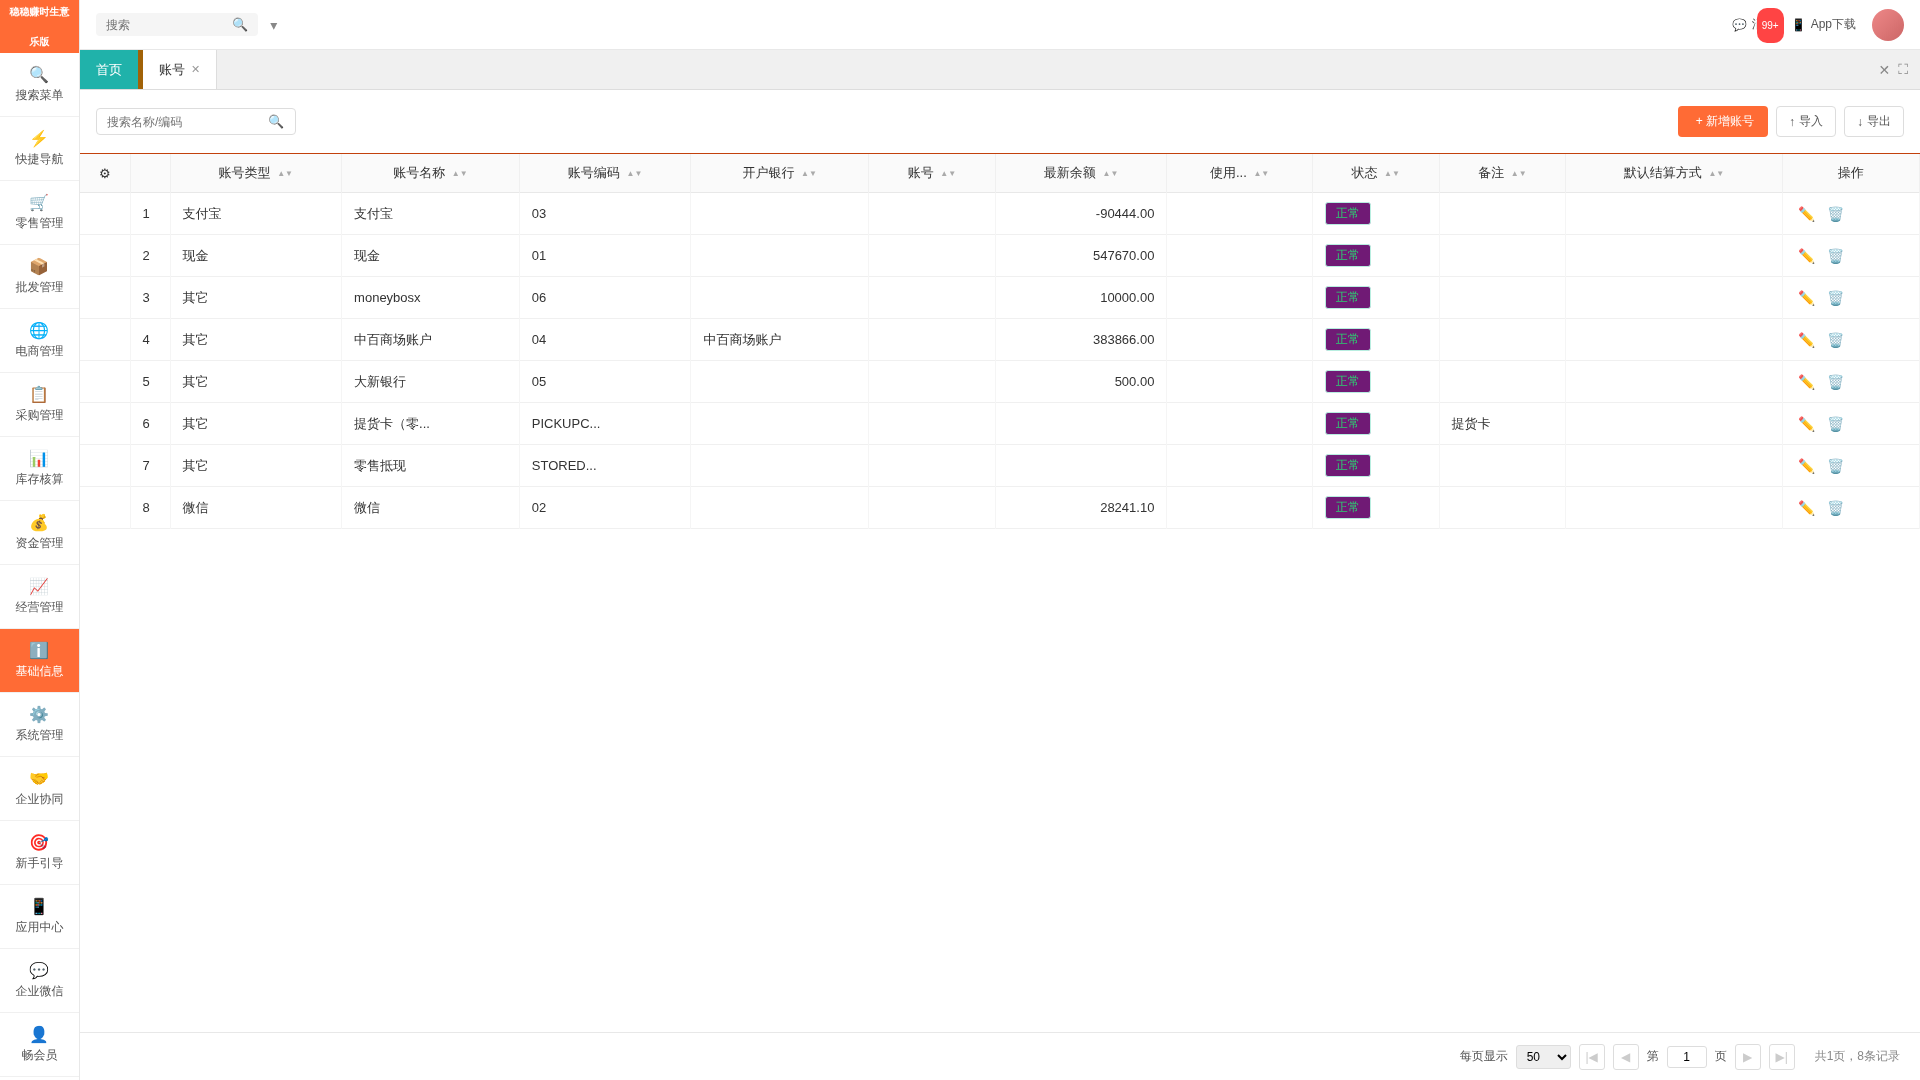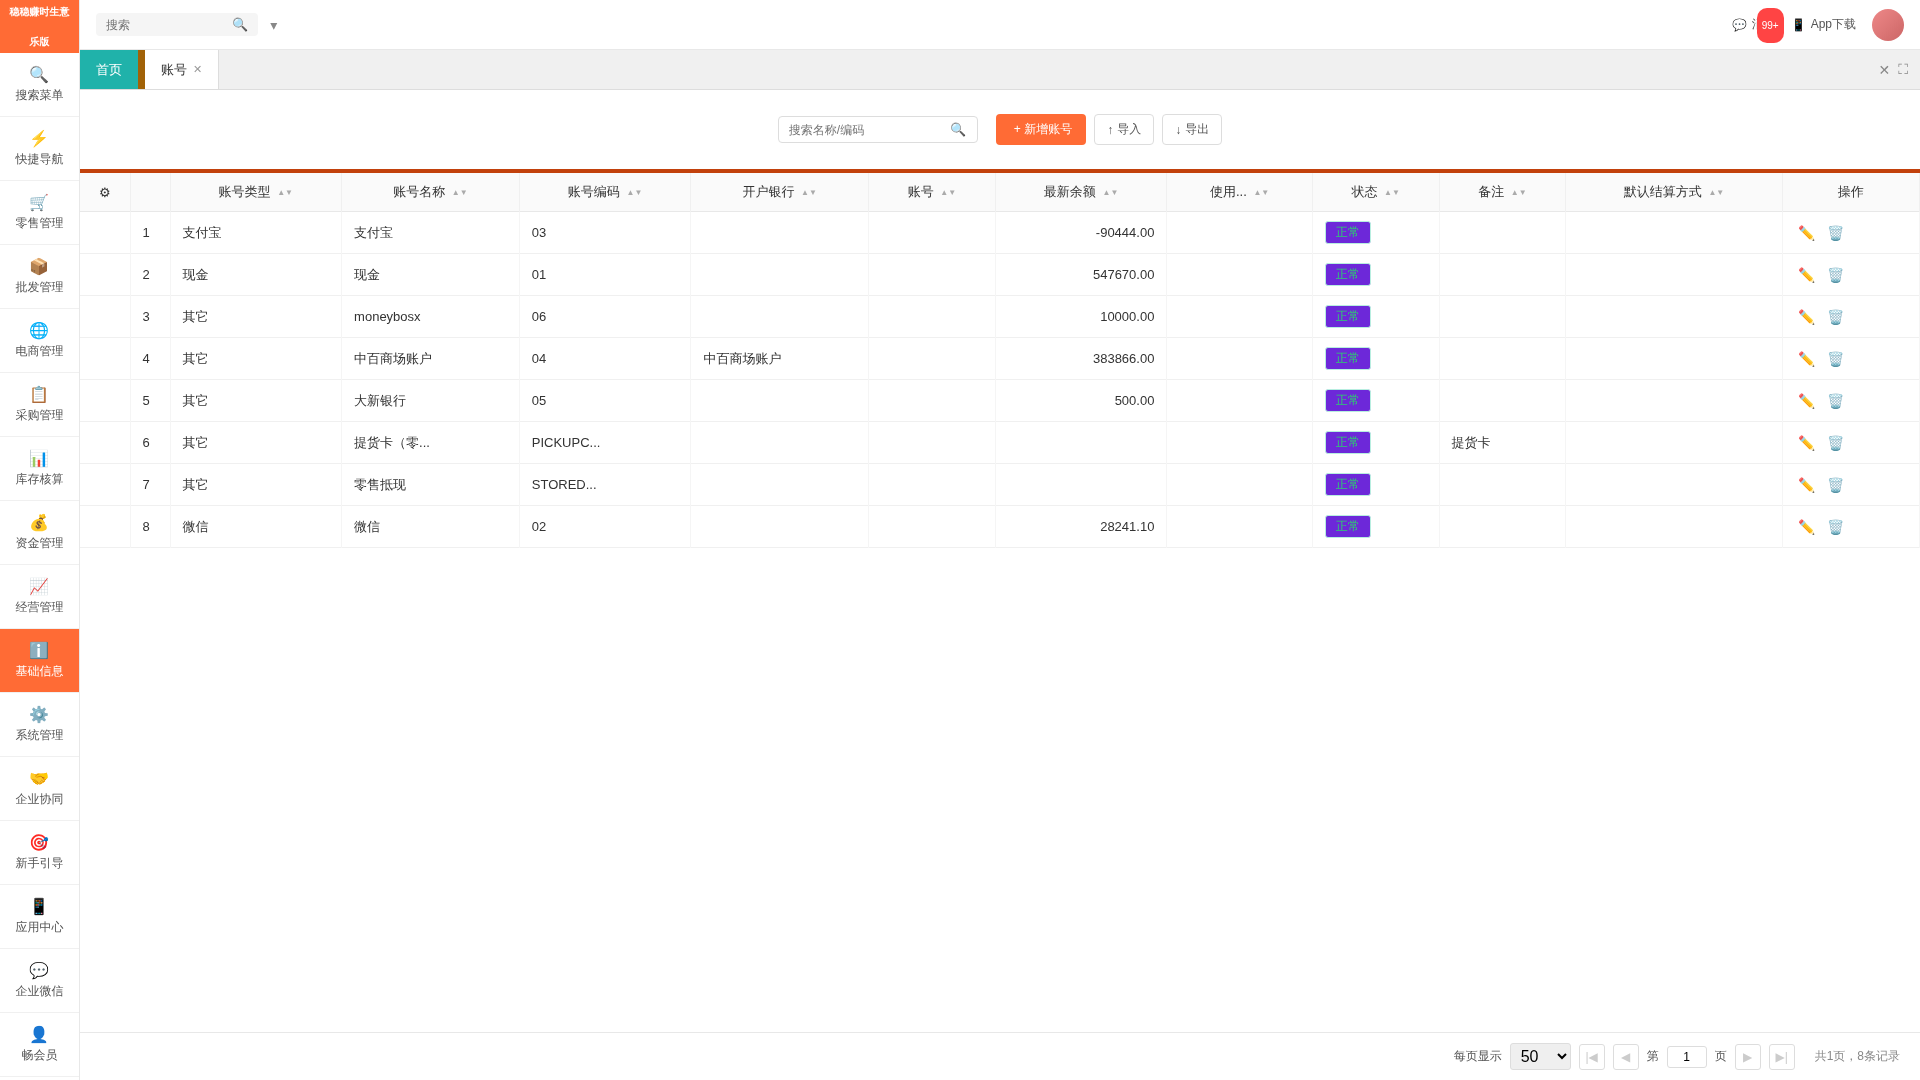--- a/index.html
+++ b/index.html
@@ -145,21 +145,21 @@
       font-size: 13px;
       border-right: 1px solid #ddd;
     }
     .tab.active {
       background: white;
       color: #333;
     }
     .tab.home {
       background: #20b2aa;
       color: white;
-      border-right: 7px solid #a16207;
+      border-right: 5px solid #a16207;
     }
     .tab-close {
       font-size: 11px;
       color: #999;
       cursor: pointer;
     }
     .tab-expand {
       margin-left: auto;
       padding: 0 12px;
       height: 100%;
@@ -177,25 +177,25 @@
     .content {
       flex: 1;
       background: white;
       display: flex;
       flex-direction: column;
       overflow: hidden;
     }
 
     
     .content-toolbar {
-      padding: 24px 16px;
-      display: flex;
-      align-items: center;
-      justify-content: center;
-      border-bottom: 4px solid #c2410c;
+      padding: 16px 16px;
+      display: flex;
+      align-items: center;
+      justify-content: space-between;
+      border-bottom: 1px solid #c2410c;
     }
     .search-box {
       display: flex;
       align-items: center;
       border: 1px solid #ddd;
       border-radius: 4px;
       padding: 5px 10px;
       gap: 6px;
       width: 200px;
     }
@@ -269,21 +269,21 @@
       padding: 9px 12px;
       color: #333;
       font-size: 13px;
       border-right: 1px solid #f5f5f5;
     }
     tbody td:first-child { text-align: center; color: #888; }
     .status-badge {
       display: inline-block;
       padding: 2px 10px;
       border-radius: 3px;
-      background: #6d28d9;
+      background: #701a75;
       color: #2ecc71;
       border: 1px solid #b8eee0;
       font-size: 12px;
     }
     .action-btn {
       background: none;
       border: none;
       cursor: pointer;
       font-size: 14px;
       color: #888;
@@ -299,21 +299,21 @@
       justify-content: flex-end;
       padding: 0 20px;
       gap: 8px;
       font-size: 12px;
       color: #555;
     }
     .page-size-select {
       border: 1px solid #ddd;
       border-radius: 3px;
       padding: 3px 6px;
-      font-size: 16px;
+      font-size: 12px;
       outline: none;
       cursor: pointer;
     }
     .page-nav-btn {
       background: white;
       border: 1px solid #ddd;
       border-radius: 3px;
       width: 26px;
       height: 26px;
       cursor: pointer;

